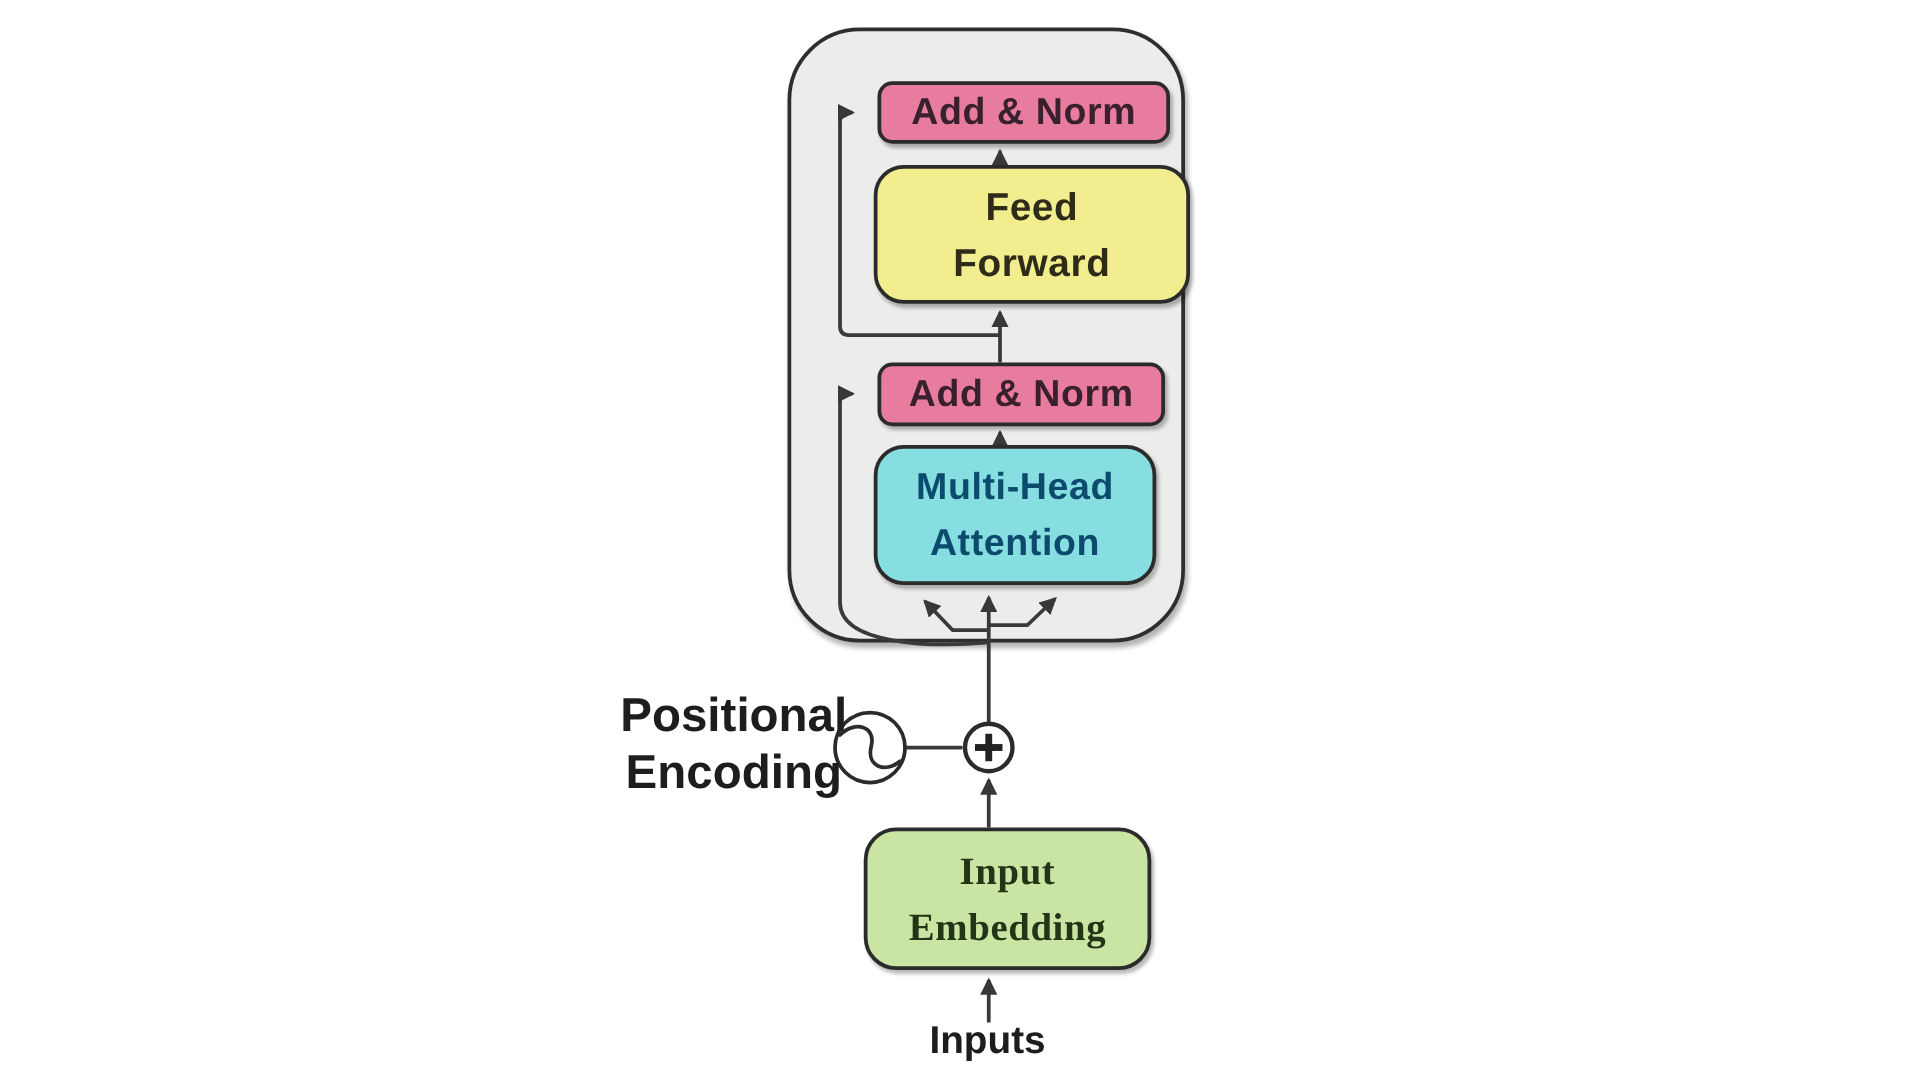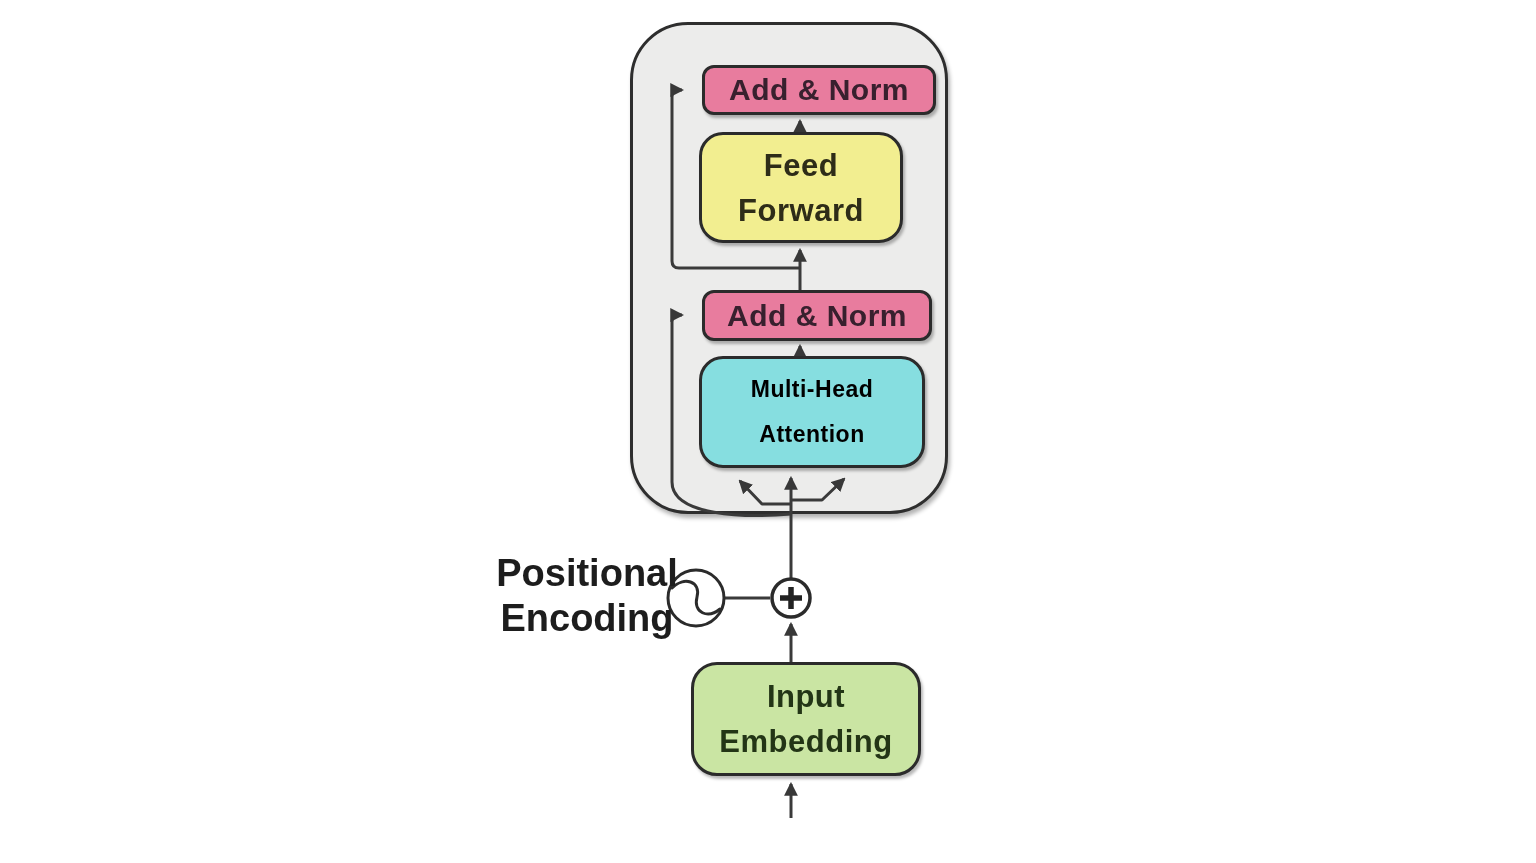--- a/index.html
+++ b/index.html
@@ -49,38 +49,38 @@
     letter-spacing: 0.5px;
     margin-left: 14px;
   }
   .box-addnorm-top {
     left: 688px; top: 65px; width: 234px; height: 50px;
     border-radius: 12px;
     font-size: 30px;
     color: #38202e;
   }
   .box-feedforward {
-    left: 685px; top: 132px; width: 204px; height: 111px;
+    left: 685px; top: 132px; width: 253px; height: 111px;
     border-radius: 24px;
     font-size: 31px;
     line-height: 45px;
     color: #2e2c18;
   }
   .box-addnorm-bottom {
     left: 688px; top: 290px; width: 230px; height: 51px;
     border-radius: 12px;
     font-size: 30px;
     color: #38202e;
   }
   .box-mha {
     left: 685px; top: 356px; width: 226px; height: 112px;
     border-radius: 24px;
-    font-size: 23px;
+    font-size: 30px;
     line-height: 45px;
-    color: #000000;
+    color: #0c4a6e;
   }
   .box-embedding {
     left: 677px; top: 662px; width: 230px; height: 114px;
     border-radius: 26px;
     font-size: 31px;
     line-height: 45px;
     color: #233516;
   }
   .label {
     position: absolute;
@@ -150,20 +150,21 @@
   <div class="box box-addnorm-top" style="background-color: rgb(232, 124, 158);">Add &amp; Norm</div>
 
   <div class="box box-feedforward" style="background-color: rgb(242, 238, 144);">Feed
 Forward</div>
 
   <div class="box box-addnorm-bottom" style="background-color: rgb(232, 124, 158);">Add &amp; Norm</div>
 
   <div class="box box-mha" style="background-color: rgb(134, 222, 224);">Multi-Head
 Attention</div>
 
-  <div class="box box-embedding" style="background-color: rgb(202, 229, 163);">Input
+  <div class="box box-embedding" style="background-color: rgb(202, 229, 163); font-family: Liberation Serif, serif;">Input
 Embedding</div>
 
   <div class="label label-pos-enc">Positional
 Encoding</div>
 
+  <div class="label label-inputs">Inputs</div>
 
 </div>
 
 </body></html>

